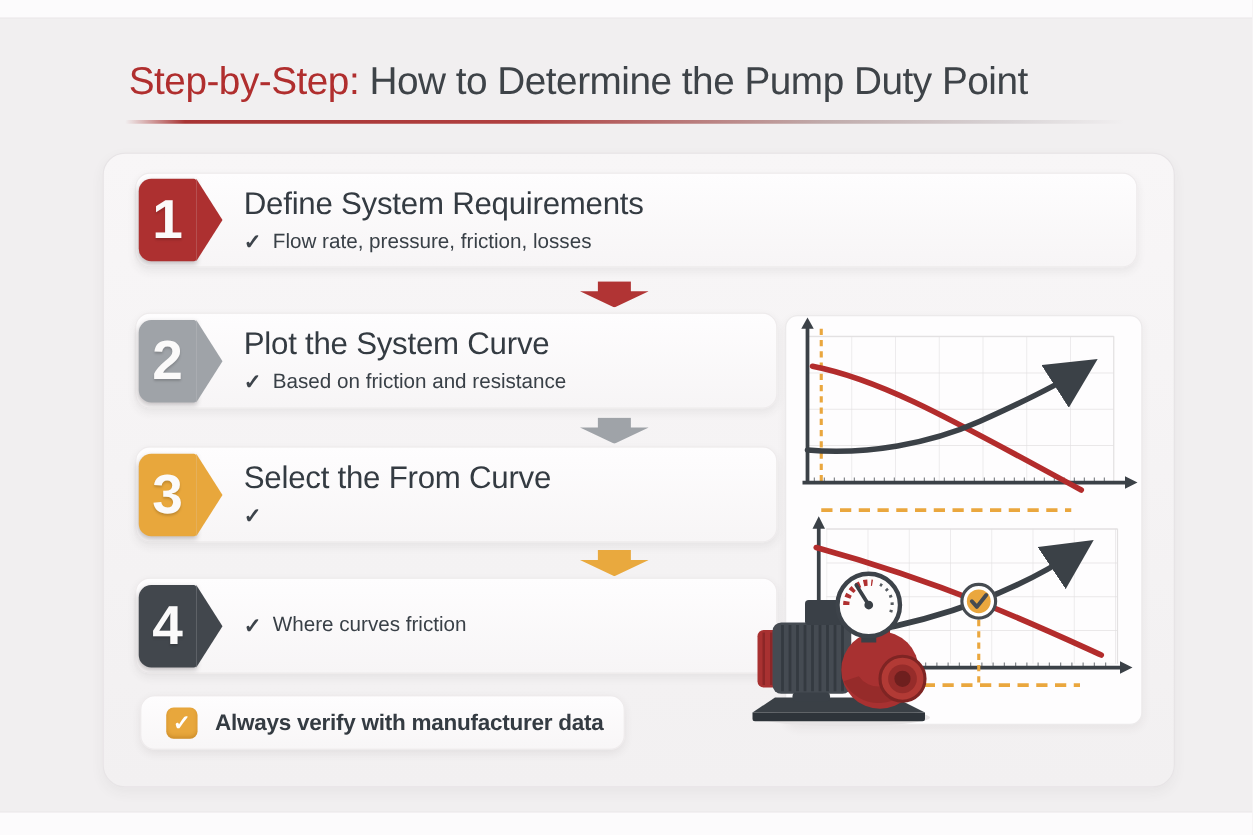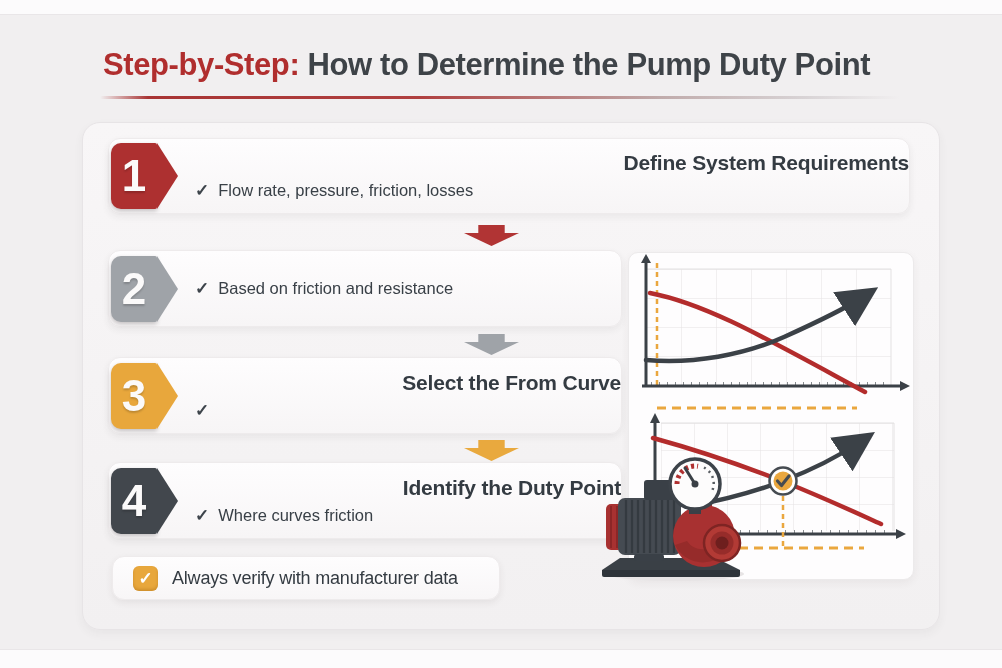--- a/index.html
+++ b/index.html
@@ -4,21 +4,21 @@
 <style>
   html,body{margin:0;padding:0;}
   body{background:#fbfafb;font-family:"Liberation Sans",sans-serif;}
   .page{position:relative;width:1002px;height:668px;background:var(--page-bg,#f1eff0);overflow:hidden;}
   .edge-strip{position:absolute;left:0;width:1002px;background:#fcfbfc;}
   .edge-strip.top{top:0;height:14px;border-bottom:1px solid #e9e6e8;}
   .edge-strip.bottom{bottom:0;height:18px;border-top:1px solid #e9e6e8;}
 
   
   .header{position:absolute;left:103px;top:47px;white-space:nowrap;}
-  .header .t{font-size:31px;font-weight:bold;letter-spacing:-0.4px;color:var(--title-dark,#3e4348);}
+  .header .t{font-size:31px;font-weight:normal;letter-spacing:-0.4px;color:var(--title-dark,#3e4348);}
   .header .hl{color:var(--title-red,#b02e2e);}
   .title-rule{position:absolute;left:100px;top:96px;width:800px;height:3px;border-radius:2px;
     background:linear-gradient(90deg,rgba(176,46,46,0),#a83434 6%,#b04040 40%,#c0abab 70%,#d8d3d5 88%,rgba(216,211,213,0));}
 
   
   .flow-panel{position:absolute;left:82px;top:122px;width:856px;height:506px;border-radius:18px;
     background:linear-gradient(180deg,#f8f6f7,#f2f0f1);border:1px solid #e7e4e6;
     box-shadow:0 4px 10px rgba(60,50,55,.05);}
 
   
@@ -28,21 +28,21 @@
   .card-1{left:108px;top:138px;width:802px;height:76px;}
   .card-2{left:108px;top:250px;width:514px;height:77px;}
   .card-3{left:108px;top:357px;width:514px;height:77px;}
   .card-4{left:108px;top:462px;width:514px;height:77px;}
   .badge{position:absolute;left:2px;top:50%;transform:translateY(-50%);width:46px;height:66px;
     background:var(--badge,#999);border-radius:10px 2px 2px 10px;
     display:flex;align-items:center;justify-content:center;box-shadow:0 2px 4px rgba(40,30,35,.25);}
   .badge::after{content:"";position:absolute;left:100%;top:0;width:0;height:0;
     border-top:33px solid transparent;border-bottom:33px solid transparent;border-left:21px solid var(--badge,#999);}
   .badge .num{color:#fbfafa;font-size:44px;font-weight:bold;line-height:1;text-shadow:0 2px 2px rgba(0,0,0,.18);}
-  .step-title{font-size:21px;font-weight:bold;letter-spacing:-0.2px;color:var(--text-dark,#343b42);text-align:right;}
+  .step-title{font-size:25px;font-weight:normal;letter-spacing:-0.2px;color:var(--text-dark,#343b42);}
   .step-sub{font-size:16.5px;color:#394047;display:flex;align-items:center;gap:9px;}
   .step-sub .chk{font-weight:bold;color:#3d444b;font-size:17px;}
 
   
   .flow-arrow{position:absolute;left:464px;width:55px;height:21px;background:var(--arrow,#999);
     clip-path:polygon(26% 0,74% 0,74% 38%,100% 38%,50% 100%,0 38%,26% 38%);}
   .arrow-a{top:225px;} .arrow-b{top:334px;} .arrow-c{top:440px;}
 
   
   .chart-card{position:absolute;left:628px;top:252px;width:284px;height:326px;border-radius:10px;
@@ -58,21 +58,21 @@
 
   
   .pump{position:absolute;left:598px;top:446px;z-index:3;}
 
   
   .note{position:absolute;left:112px;top:556px;width:388px;height:44px;border-radius:12px;
     background:linear-gradient(180deg,#fefdfe,#f8f6f7);border:1px solid #eeebec;
     box-shadow:0 3px 7px rgba(60,50,55,.08);display:flex;align-items:center;gap:14px;padding-left:20px;box-sizing:border-box;z-index:4;}
   .note .box{width:25px;height:25px;border-radius:6px;background:var(--accent-amber,#e8a73c);
     display:flex;align-items:center;justify-content:center;color:#fff;font-size:17px;font-weight:bold;box-shadow:inset 0 -2px 3px rgba(150,90,10,.3);}
-  .note .lbl{font-size:18px;font-weight:normal;letter-spacing:-0.2px;color:var(--text-dark,#343b42);}
+  .note .lbl{font-size:18px;font-weight:bold;letter-spacing:-0.2px;color:var(--text-dark,#343b42);}
 </style>
 </head>
 <body>
 
 <div class="page">
   <div class="edge-strip top"></div>
   <div class="edge-strip bottom"></div>
 
   <div class="header">
     <span class="t"><span class="hl">Step-by-Step:</span><span> How to Determine the Pump Duty Point</span></span>
@@ -90,20 +90,21 @@
       <span class="chk">✓</span>
       <span>Flow rate, pressure, friction, losses</span>
     </div>
   </div>
   <div class="flow-arrow arrow-a" style="--arrow: #b13434;"></div>
 
   <div class="card card-2" style="--badge: #9fa3a8;">
     <div class="badge">
         <span class="num">2</span>
       </div>
+    <div class="step-title">Plot the System Curve</div>
     <div class="step-sub">
       <span class="chk">✓</span>
       <span>Based on friction and resistance</span>
     </div>
   </div>
   <div class="flow-arrow arrow-b" style="--arrow: #9fa3a8;"></div>
 
   <div class="card card-3" style="--badge: #e8a73c;">
     <div class="badge">
         <span class="num">3</span>
@@ -112,21 +113,20 @@
     <div class="step-sub">
       <span class="chk">✓</span>
     </div>
   </div>
   <div class="flow-arrow arrow-c" style="--arrow: #e9a93e;"></div>
 
   <div class="card card-4" style="--badge: #42474d;">
     <div class="badge">
         <span class="num">4</span>
       </div>
-    <div class="step-title">Identify the Duty Point</div>
     <div class="step-sub">
       <span class="chk">✓</span>
       <span>Where curves friction</span>
     </div>
   </div>
 
   <div class="chart-card">
     <svg width="284" height="326" viewBox="0 0 284 326">
       <defs>
         <pattern id="grid1" width="35" height="29" patternUnits="userSpaceOnUse" x="17" y="16">

